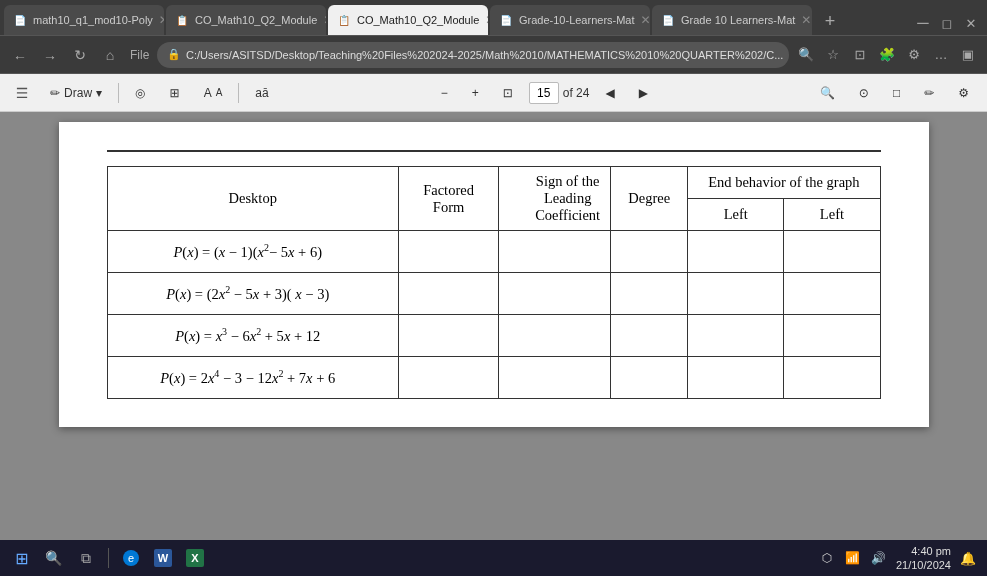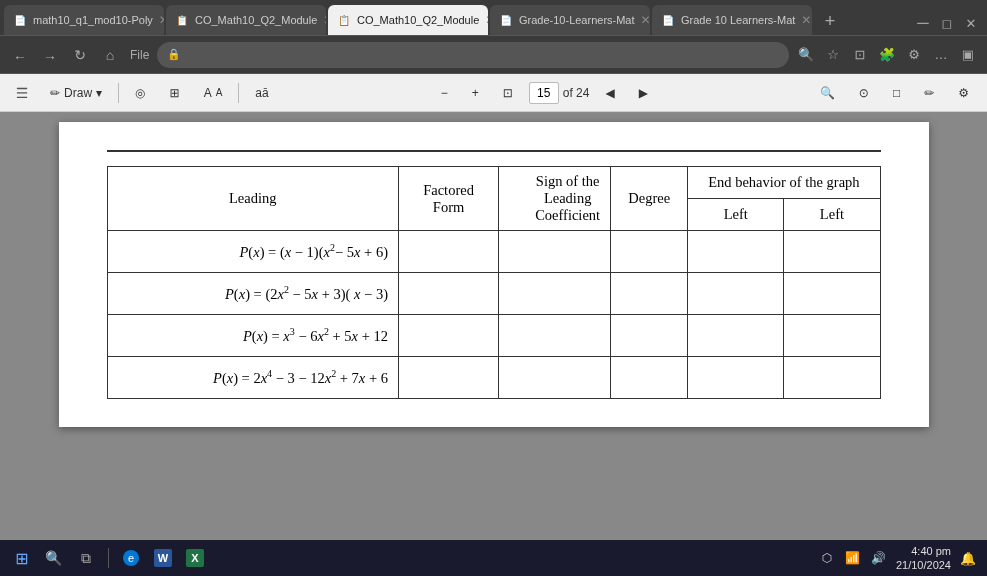--- a/index.html
+++ b/index.html
@@ -227,21 +227,21 @@
       font-weight: normal;
       background: white;
     }
 
     .math-table td {
       background: white;
       height: 42px;
     }
 
     .math-table td.func-cell {
-      text-align: right;
+      text-align: center;
       padding-left: 0;
     }
 
     .header-row th {
       border: 1px solid #333;
       font-size: 14.5px;
     }
 
     
     .taskbar {
@@ -333,20 +333,21 @@
   </div>
 
   <div class="address-bar">
     <div class="nav-btn">←</div>
     <div class="nav-btn">→</div>
     <div class="nav-btn">↻</div>
     <div class="nav-btn">⌂</div>
     <div style="font-size:12px;color:#aaa;margin:0 2px;">File</div>
     <div class="url-box">
       <span style="margin-right:5px;">🔒</span>
+      <span>C:/Users/ASITSD/Desktop/Teaching%20Files%202024-2025/Math%2010/MATHEMATICS%2010%20QUARTER%202/C...</span>
     </div>
     <div class="address-icons">
       <div class="addr-icon">🔍</div>
       <div class="addr-icon">☆</div>
       <div class="addr-icon">⊡</div>
       <div class="addr-icon">🧩</div>
       <div class="addr-icon">⚙</div>
       <div class="addr-icon">…</div>
       <div class="addr-icon">▣</div>
     </div>
@@ -394,21 +395,21 @@
 
   <div class="doc-area">
     <div class="page">
 
       <div style="border-top: 2px solid #333; margin-bottom: 14px; width: 100%;"></div>
 
 
       <table class="math-table">
         <thead>
           <tr class="header-row">
-            <th rowspan="2" style="width:38%;">Leading</th>
+            <th rowspan="2" style="width:38%;">Desktop</th>
             <th rowspan="2" style="width:13%;">Factored Form</th>
             <th rowspan="2" style="width:14%;padding-left:36px;">Sign of the Leading Coefficient</th>
             <th rowspan="2" style="width:10%;">Degree</th>
             <th colspan="2" style="width:25%;">End behavior of the graph</th>
           </tr>
           <tr class="header-row">
             <th>Left</th>
             <th>Left</th>
           </tr>
         </thead>

